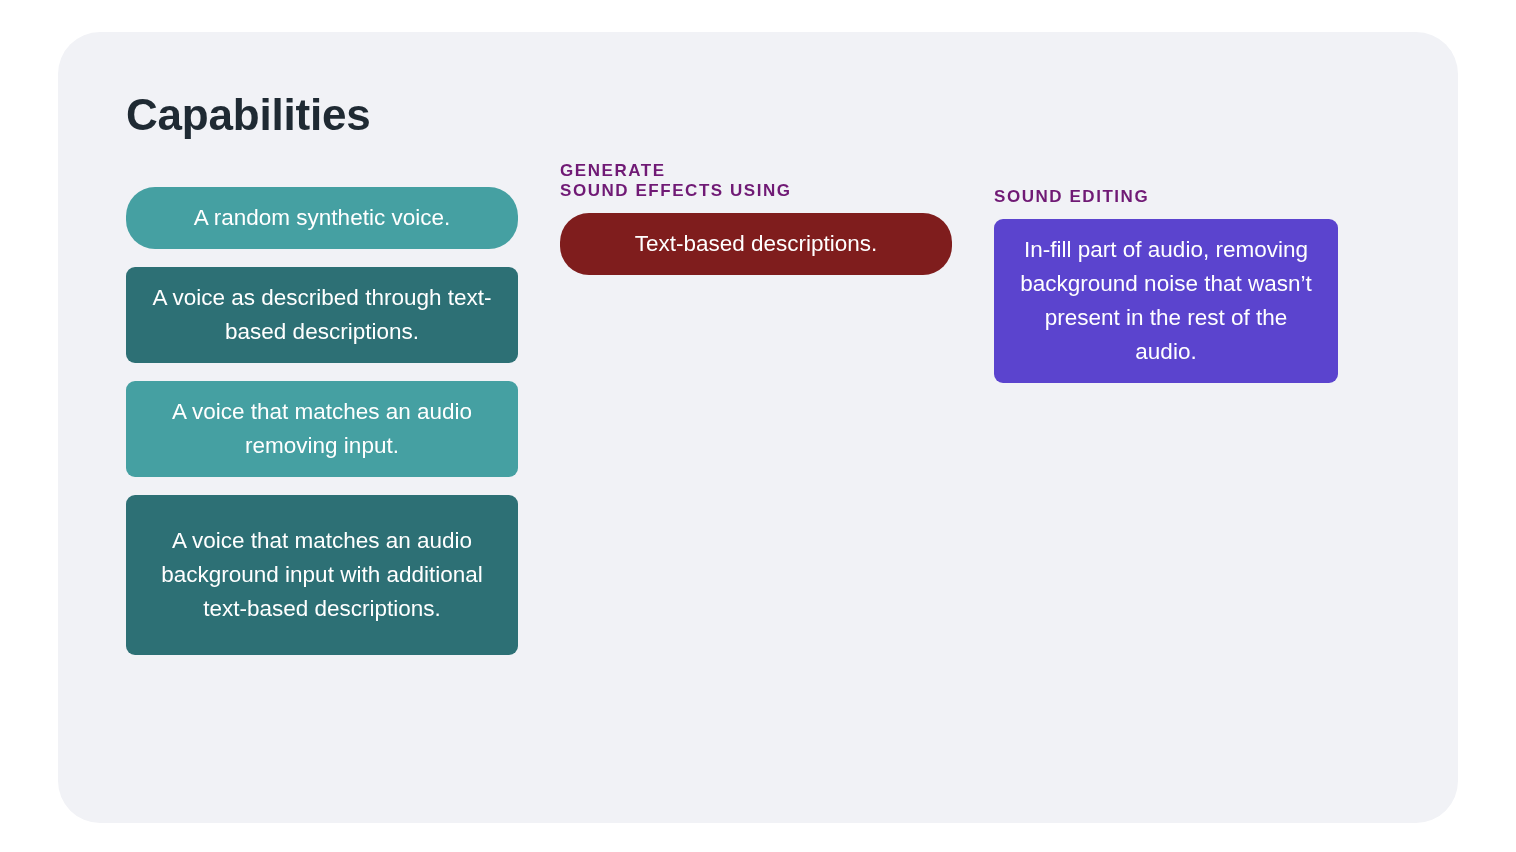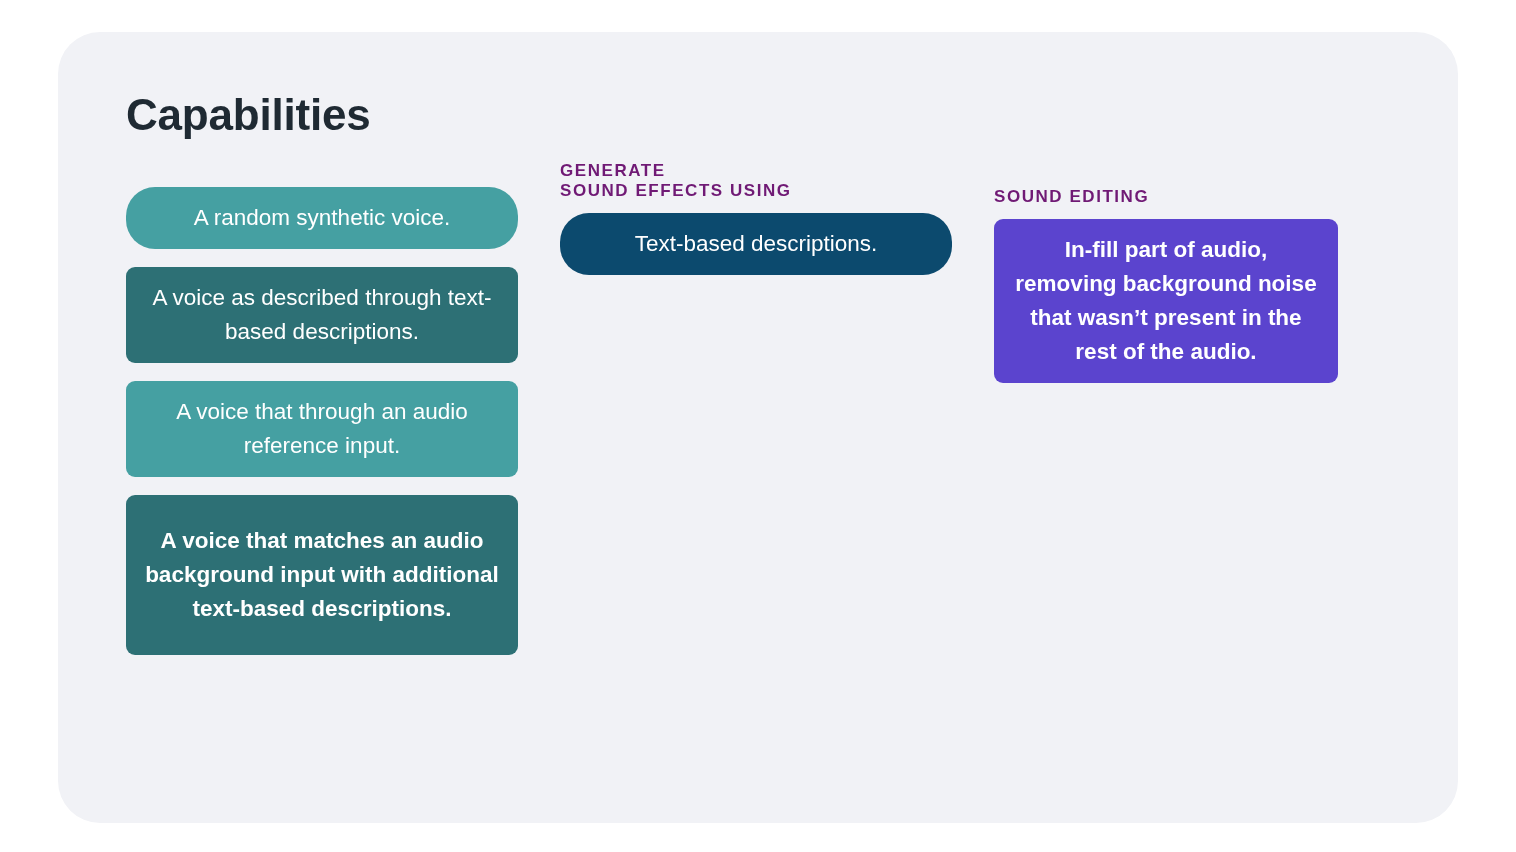--- a/index.html
+++ b/index.html
@@ -70,43 +70,43 @@
     line-height: 34px;
     text-align: center;
     display: flex;
     align-items: center;
     justify-content: center;
     padding: 14px 18px;
     box-sizing: border-box;
   }
   .card-lines-1 { min-height: 58px; border-radius: 29px; }
   .card-lines-2 { min-height: 92px; }
-  .card-lines-4 { min-height: 160px; font-weight: bold; }
+  .card-lines-4 { min-height: 160px; }
 </style>
 </head>
 <body>
 
 <div id="capabilities-panel">
 
   <div id="page-title">Capabilities</div>
 
   <div class="column" id="column-text-narration">
     <div class="card-list">
       <div class="card card-lines-1" style="background:#45a0a2">A random synthetic voice.</div>
       <div class="card card-lines-2" style="background:#2d7075">A voice as described through text-based descriptions.</div>
-      <div class="card card-lines-2" style="background:#45a0a2">A voice that through an audio reference input.</div>
+      <div class="card card-lines-2" style="background:#45a0a2">A voice that matches an audio removing input.</div>
       <div class="card card-lines-4" style="background:#2d7075">A voice that matches an audio background input with additional text-based descriptions.</div>
     </div>
   </div>
 
   <div class="column" id="column-sound-effects">
     <div class="column-header">GENERATE
 SOUND EFFECTS USING</div>
     <div class="card-list">
-      <div class="card card-lines-1" style="background:#0c4a6e">Text-based descriptions.</div>
+      <div class="card card-lines-1" style="background:#7f1d1d">Text-based descriptions.</div>
     </div>
   </div>
 
   <div class="column" id="column-sound-editing">
     <div class="column-header">SOUND EDITING</div>
     <div class="card-list">
       <div class="card card-lines-4" style="background:#5b44ce">In-fill part of audio, removing background noise that wasn’t present in the rest of the audio.</div>
     </div>
   </div>
 

